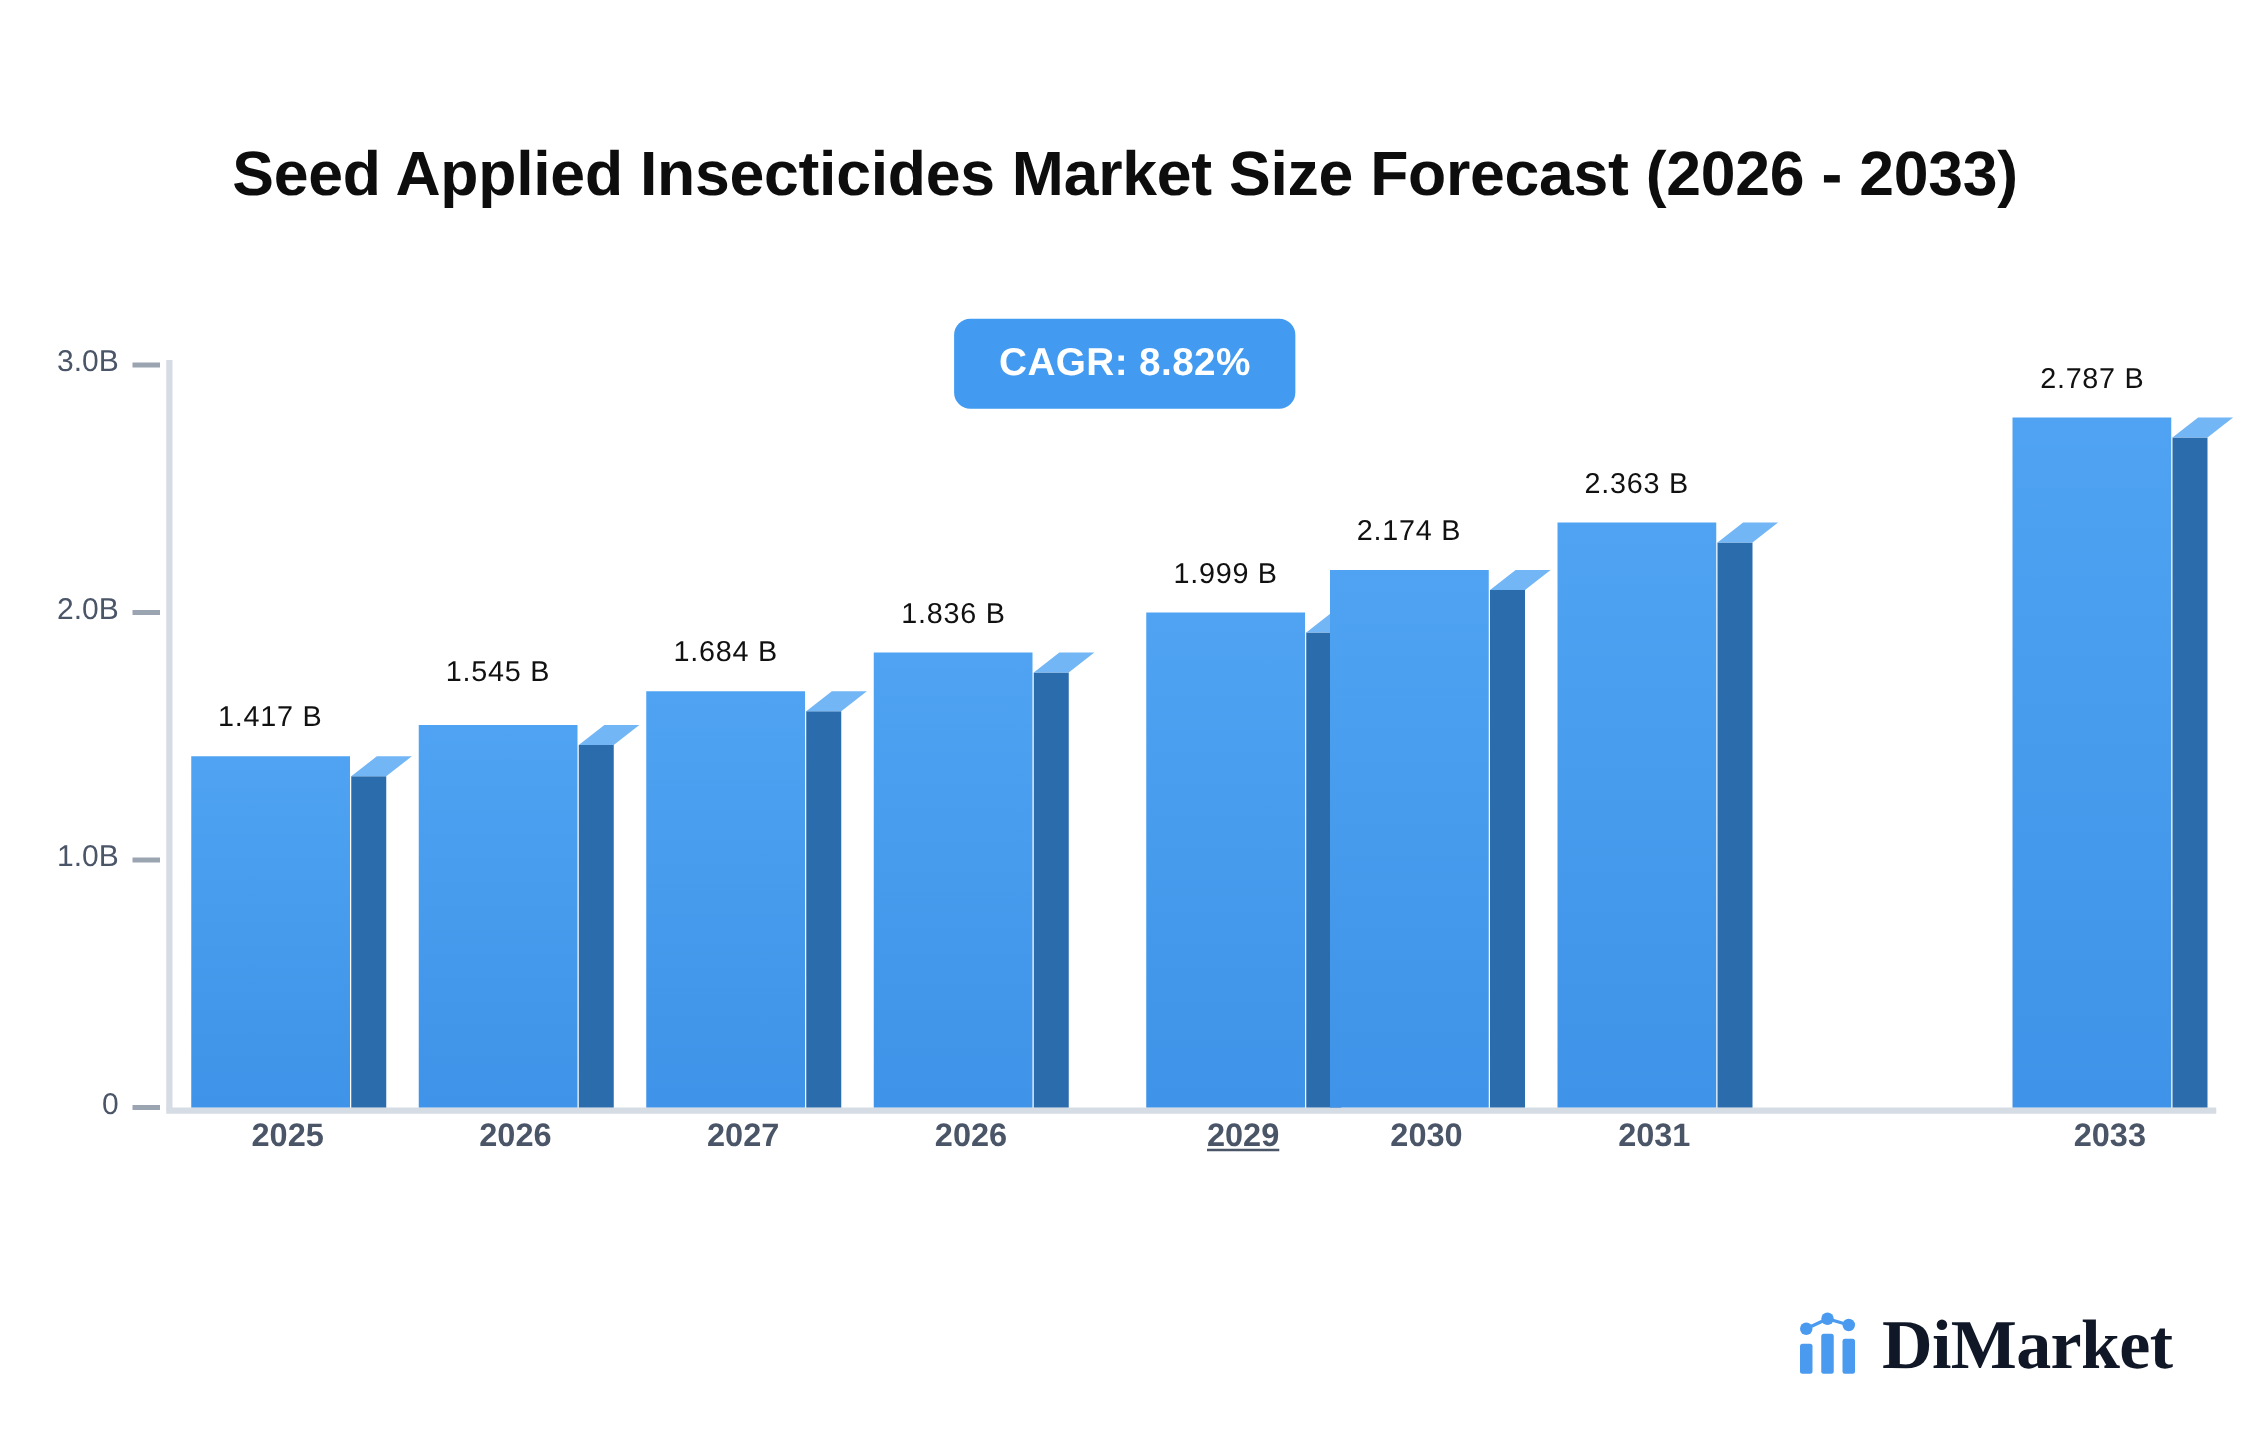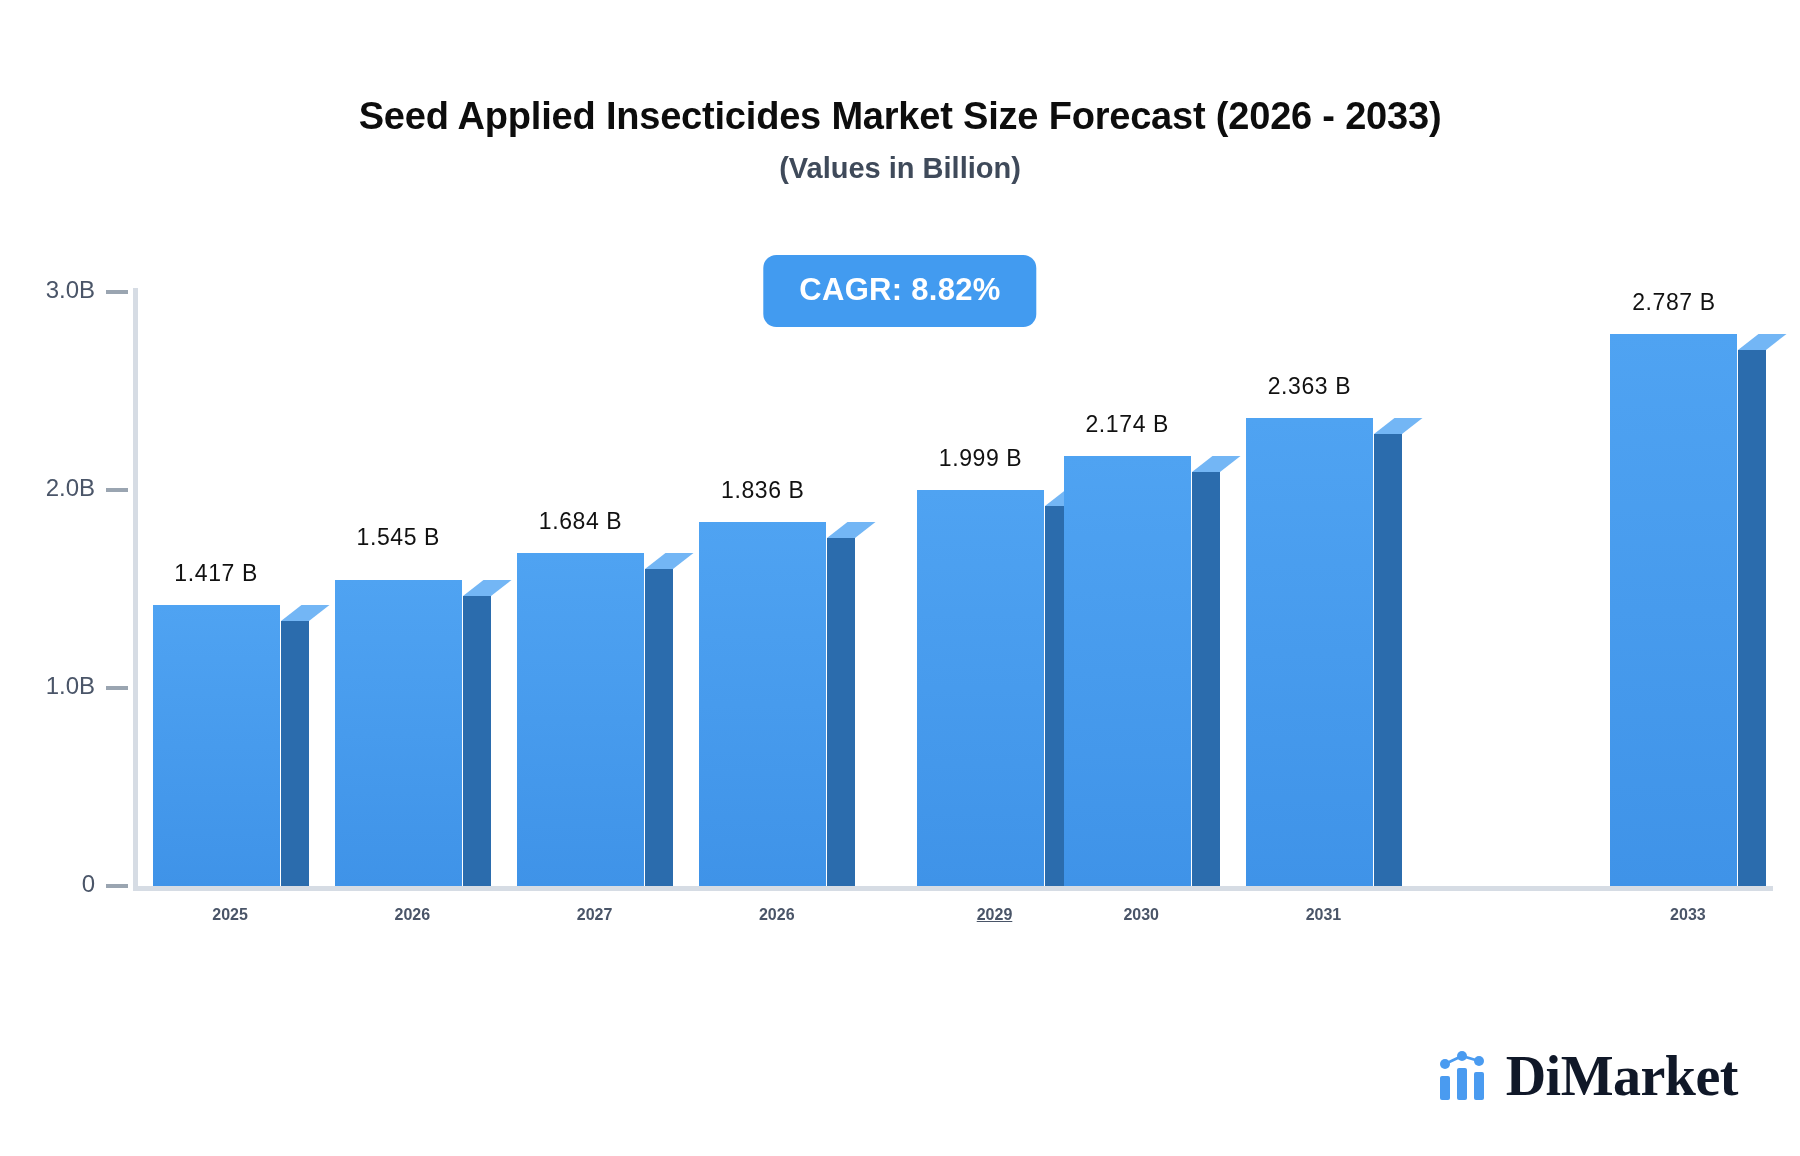--- a/index.html
+++ b/index.html
@@ -23,26 +23,26 @@
 
   
   .title-block {
     position: absolute;
     top: 96px;
     left: 0;
     width: 1800px;
     text-align: center;
   }
   .chart-title {
-    font-size: 38px;
+    font-size: 50px;
     font-weight: bold;
     color: #0d0d0d;
     letter-spacing: -0.2px;
     line-height: 1.1;
-    margin: 0;
+    margin: 16px;
     font-family: "Liberation Sans", sans-serif;
   }
   .chart-subtitle {
     margin-top: 14px;
     font-size: 29px;
     font-weight: bold;
     color: #3f4a5a;
     font-family: "Liberation Sans", sans-serif;
   }
 
@@ -160,21 +160,21 @@
     font-size: 23px;
     color: #111111;
     white-space: nowrap;
     letter-spacing: 0.6px;
   }
   .bar-xlabel {
     position: absolute;
     left: 50%;
     transform: translateX(-50%);
     bottom: 232px;
-    font-size: 16px;
+    font-size: 26px;
     font-weight: bold;
     color: #4a5568;
     white-space: nowrap;
   }
 
   
   .logo {
     position: absolute;
     right: 62px;
     bottom: 50px;
@@ -191,21 +191,20 @@
     line-height: 1;
   }
 </style>
 </head>
 <body>
 
 <div id="chart-root">
 
   <div class="title-block">
     <div class="chart-title">Seed Applied Insecticides Market Size Forecast (2026 - 2033)</div>
-    <div class="chart-subtitle">(Values in Billion)</div>
   </div>
 
   <div class="cagr-badge">CAGR: 8.82%</div>
 
   <div class="plot">
     <div class="y-axis-line"></div>
     <div class="x-axis-line"></div>
     <div id="yticks">
         <div class="ytick" style="top: 886px;">
           <span class="ylabel">0</span>

